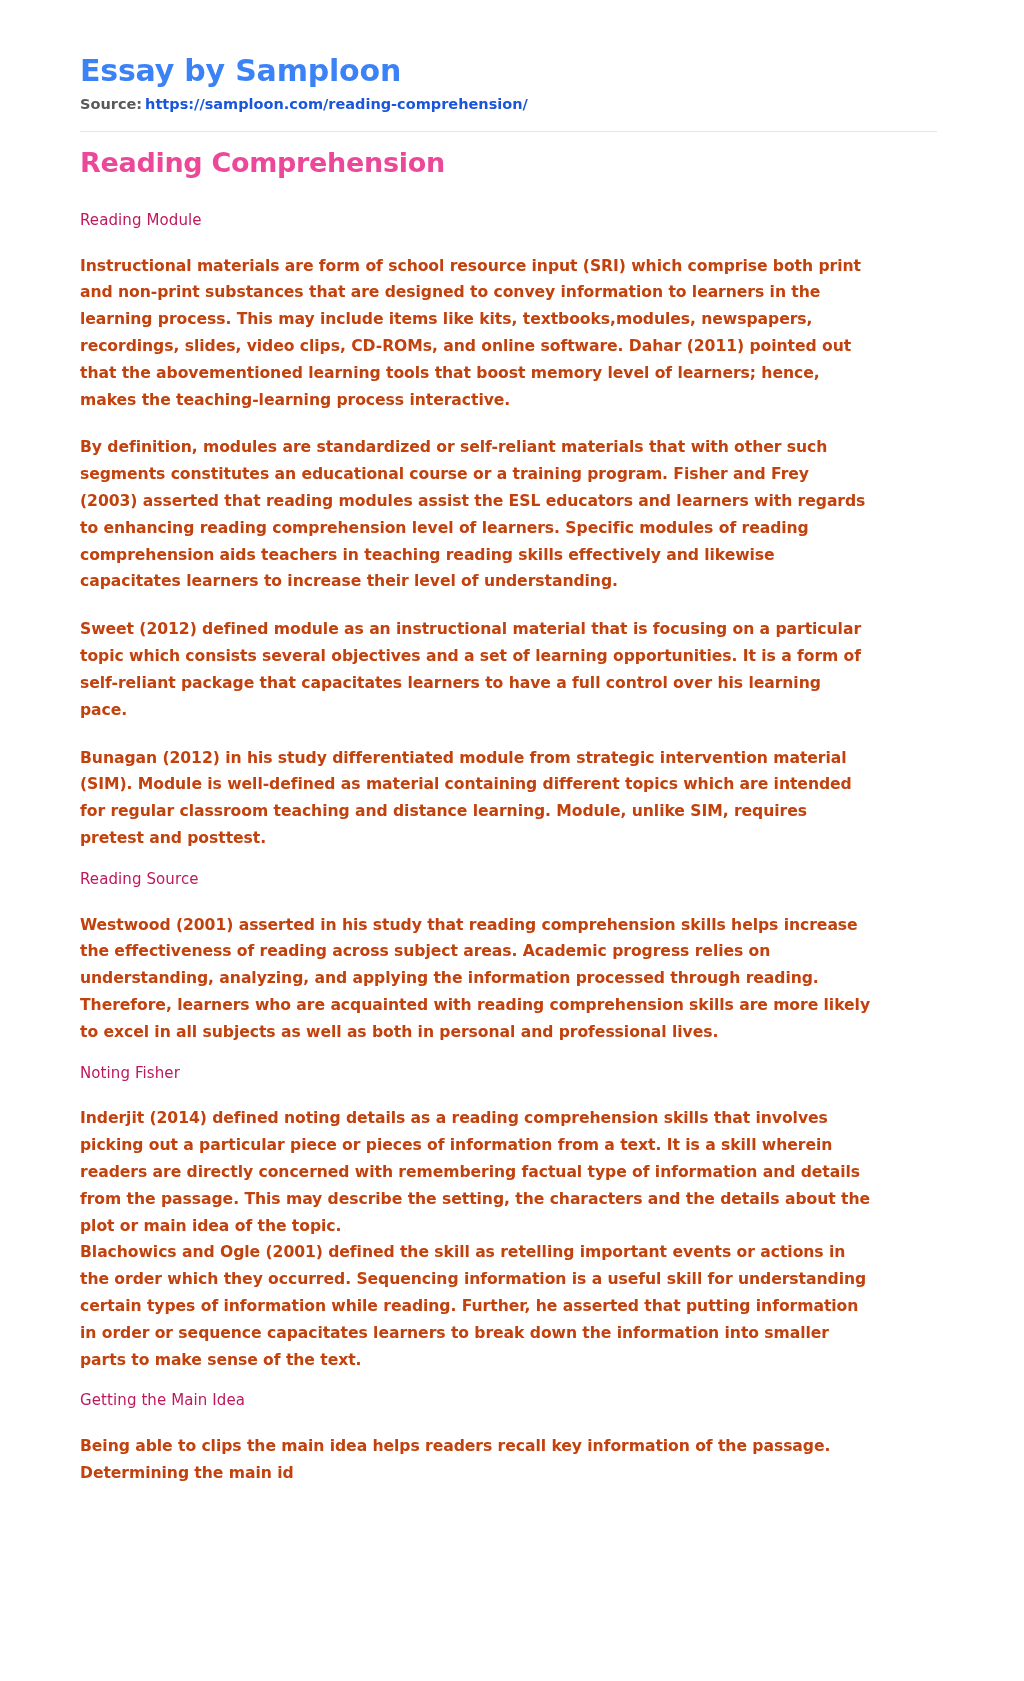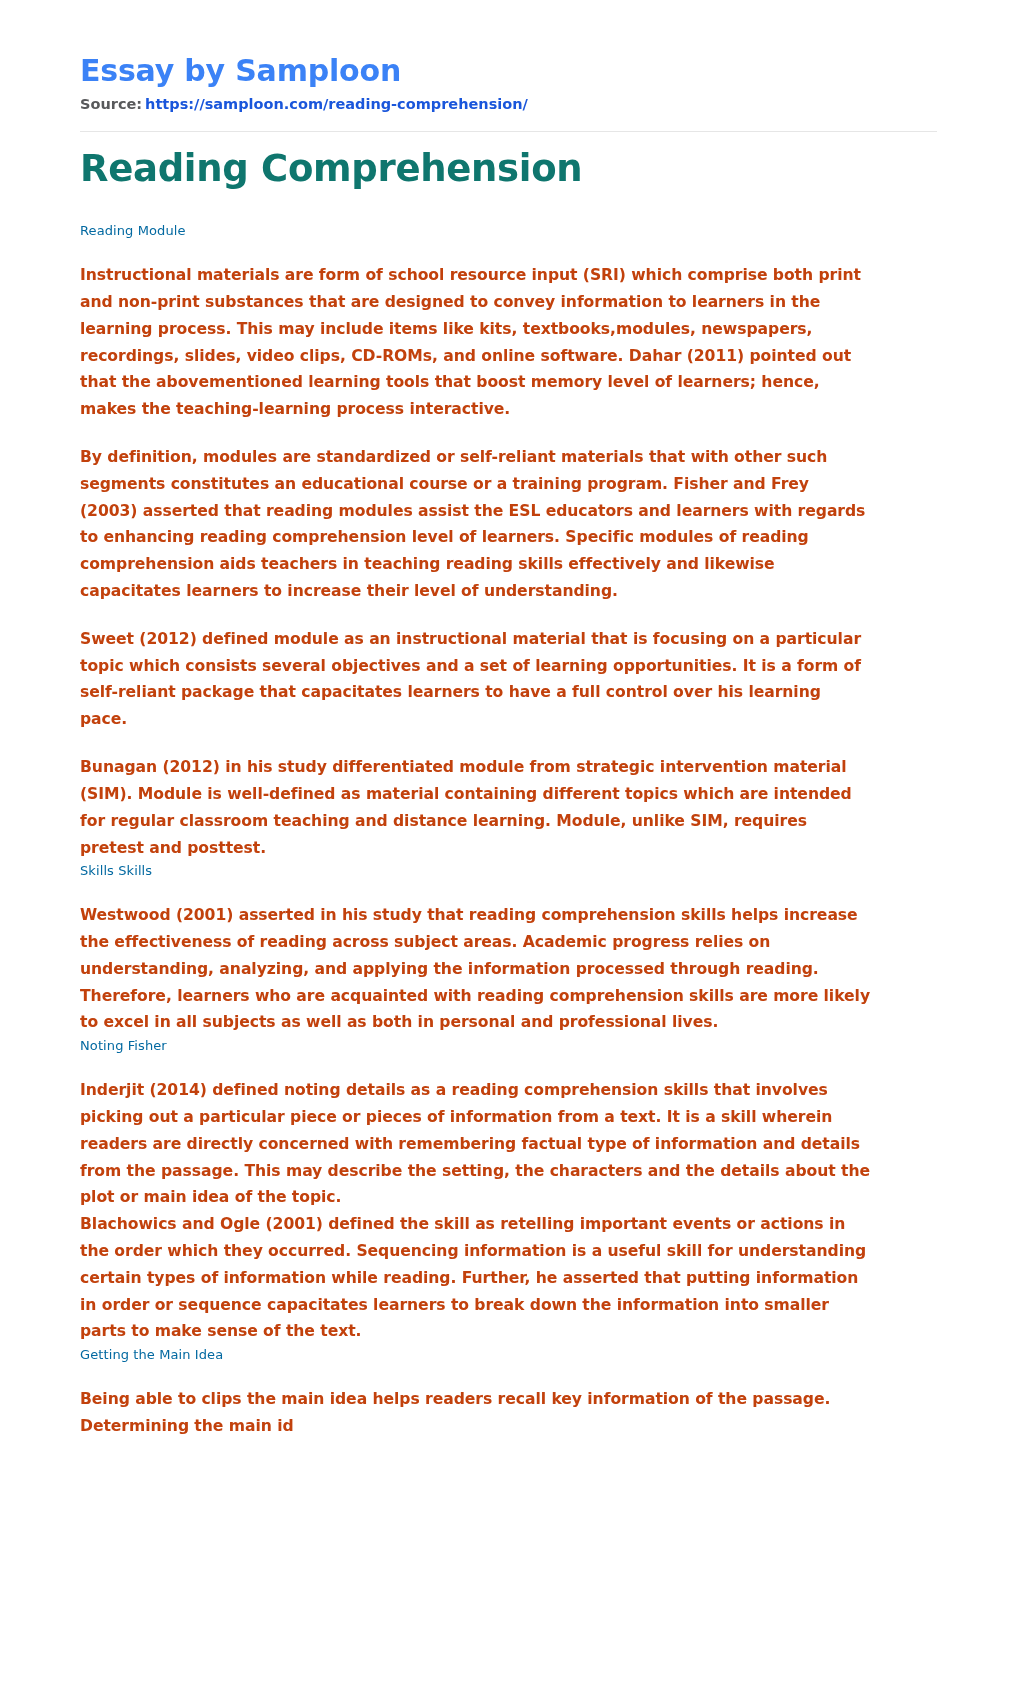--- a/index.html
+++ b/index.html
@@ -56,32 +56,32 @@
     height: 1px;
     background: #e6e6e6;
   }
   .content {
     position: absolute;
     left: 80px;
     top: 146px;
     width: 800px;
   }
   .doc-title {
-    font-size: 37px;
+    font-size: 27px;
     font-weight: 700;
-    color: #0f766e;
+    color: #ec4899;
     letter-spacing: -0.3px;
     margin: 0 0 30px 0;
     line-height: 1.25;
   }
   .section-heading {
-    font-size: 13px;
+    font-size: 15px;
     font-weight: 400;
-    color: #0369a1;
-    margin: 1px 0 21px 0;
+    color: #be185d;
+    margin: 17px 0 21px 0;
     line-height: 1.45;
     letter-spacing: 0.1px;
   }
   .para {
     font-size: 15.6px;
     font-weight: 700;
     color: #c2410c;
     line-height: 1.72;
     margin: 0 0 21px 0;
     letter-spacing: -0.05px;
@@ -111,21 +111,21 @@
     <h1 class="doc-title">Reading Comprehension</h1>
     <div id="sections">
         <div class="block">
           <div class="section-heading">Reading Module</div>
           <p class="para">Instructional materials are form of school resource input (SRI) which comprise both print and non-print substances that are designed to convey information to learners in the learning process. This may include items like kits, textbooks,modules, newspapers, recordings, slides, video clips, CD-ROMs, and online software. Dahar (2011) pointed out that the abovementioned learning tools that boost memory level of learners; hence, makes the teaching-learning process interactive.</p>
           <p class="para">By definition, modules are standardized or self-reliant materials that with other such segments constitutes an educational course or a training program. Fisher and Frey (2003) asserted that reading modules assist the ESL educators and learners with regards to enhancing reading comprehension level of learners. Specific modules of reading comprehension aids teachers in teaching reading skills effectively and likewise capacitates learners to increase their level of understanding.</p>
           <p class="para">Sweet (2012) defined module as an instructional material that is focusing on a particular topic which consists several objectives and a set of learning opportunities. It is a form of self-reliant package that capacitates learners to have a full control over his learning pace.</p>
           <p class="para">Bunagan (2012) in his study differentiated module from strategic intervention material (SIM). Module is well-defined as material containing different topics which are intended for regular classroom teaching and distance learning. Module, unlike SIM, requires pretest and posttest.</p>
         </div>
         <div class="block">
-          <div class="section-heading">Skills Skills</div>
+          <div class="section-heading">Reading Source</div>
           <p class="para">Westwood (2001) asserted in his study that reading comprehension skills helps increase the effectiveness of reading across subject areas. Academic progress relies on understanding, analyzing, and applying the information processed through reading. Therefore, learners who are acquainted with reading comprehension skills are more likely to excel in all subjects as well as both in personal and professional lives.</p>
         </div>
         <div class="block">
           <div class="section-heading">Noting Fisher</div>
           <p class="para">Inderjit (2014) defined noting details as a reading comprehension skills that involves picking out a particular piece or pieces of information from a text. It is a skill wherein readers are directly concerned with remembering factual type of information and details from the passage. This may describe the setting, the characters and the details about the plot or main idea of the topic.</p>
         </div>
         <div class="block">
           <p class="para">Blachowics and Ogle (2001) defined the skill as retelling important events or actions in the order which they occurred. Sequencing information is a useful skill for understanding certain types of information while reading. Further, he asserted that putting information in order or sequence capacitates learners to break down the information into smaller parts to make sense of the text.</p>
         </div>
         <div class="block">

